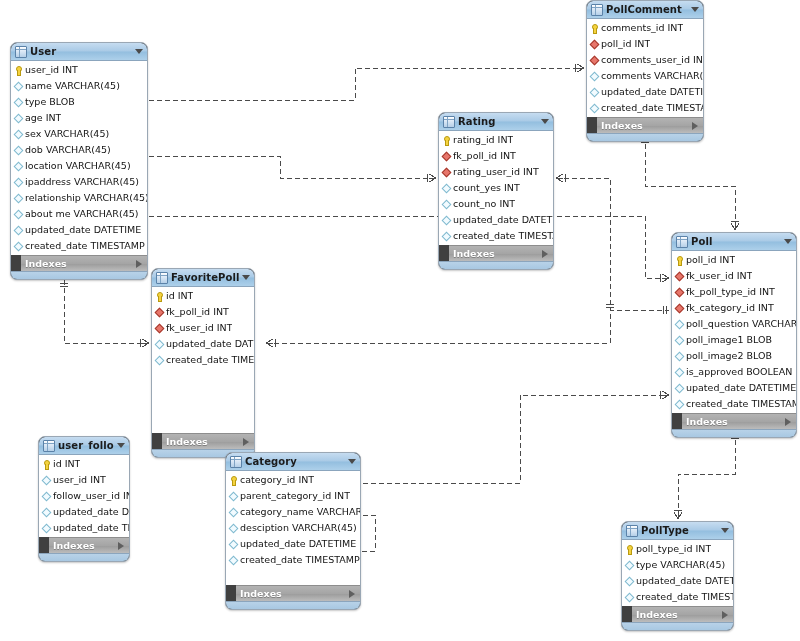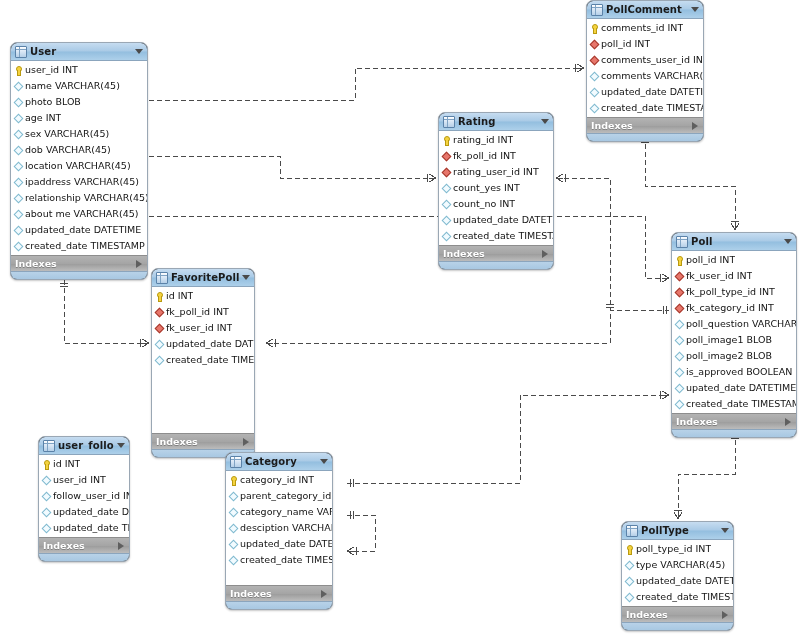--- a/index.html
+++ b/index.html
@@ -74,20 +74,21 @@
     background:#f2fbff;border:1px solid #7fb9cf;transform:rotate(45deg);
   }
   .spacer{background:#fff;}
   .foot{
     height:15px;display:flex;align-items:center;
     padding:0 5px 0 4px;
     background:linear-gradient(to bottom,#b3b3b3 0%,#a5a5a5 50%,#9b9b9b 51%,#bcbcbc 100%);
     border-top:1px solid #8d8d8d;
     font-size:9.5px;font-weight:bold;color:#ffffff;
     text-shadow:0 1px 0 rgba(0,0,0,.25);
+    margin-left:10px;
   }
   .foot .flabel{flex:1 1 auto;}
   .foot .tri{
     width:0;height:0;flex:0 0 auto;
     border-top:4px solid transparent;border-bottom:4px solid transparent;
     border-left:6px solid #5f5f5f;
   }
   .stripe{
     height:7px;
     background:linear-gradient(to bottom,#b8d2e8 0%,#a8c8e2 100%);
@@ -207,21 +208,21 @@
           <div class="col">
             <span class="g pk"></span>
             <span class="cname">user_id INT</span>
           </div>
           <div class="col">
             <span class="g plain"></span>
             <span class="cname">name VARCHAR(45)</span>
           </div>
           <div class="col">
             <span class="g plain"></span>
-            <span class="cname">photo BLOB</span>
+            <span class="cname">type BLOB</span>
           </div>
           <div class="col">
             <span class="g plain"></span>
             <span class="cname">age INT</span>
           </div>
           <div class="col">
             <span class="g plain"></span>
             <span class="cname">sex VARCHAR(45)</span>
           </div>
           <div class="col">
@@ -455,21 +456,21 @@
             <span class="g plain"></span>
             <span class="cname">updated_date TIM...</span>
           </div>
         </div>
         <div class="foot">
           <span class="flabel">Indexes</span>
           <span class="tri"></span>
         </div>
         <div class="stripe"></div>
       </div>
-      <div class="tbl" style="left: 225px; top: 452px; width: 108px;">
+      <div class="tbl" style="left: 225px; top: 452px; width: 136px;">
         <div class="hdr">
           <span class="ticon"></span>
           <span class="tname">Category</span>
           <span class="caret"></span>
         </div>
         <div class="cols">
           <div class="col">
             <span class="g pk"></span>
             <span class="cname">category_id INT</span>
           </div>

